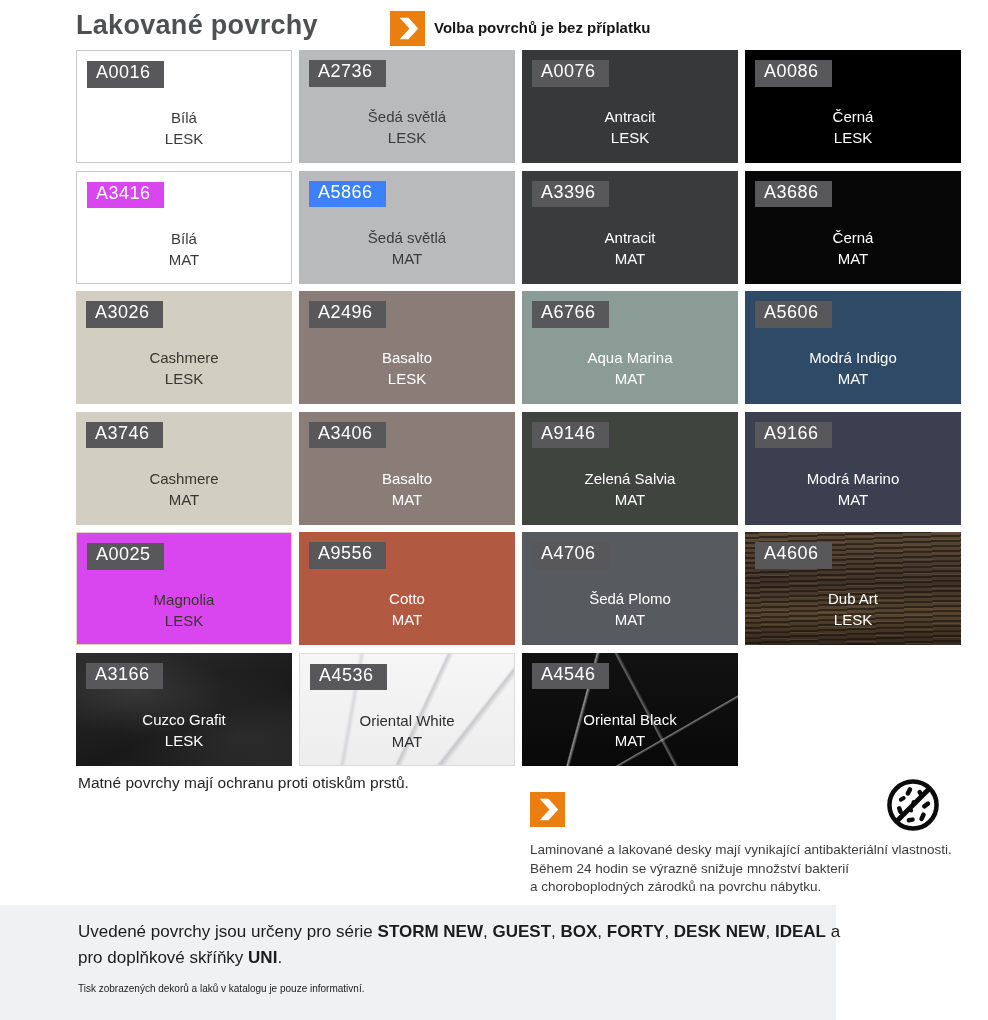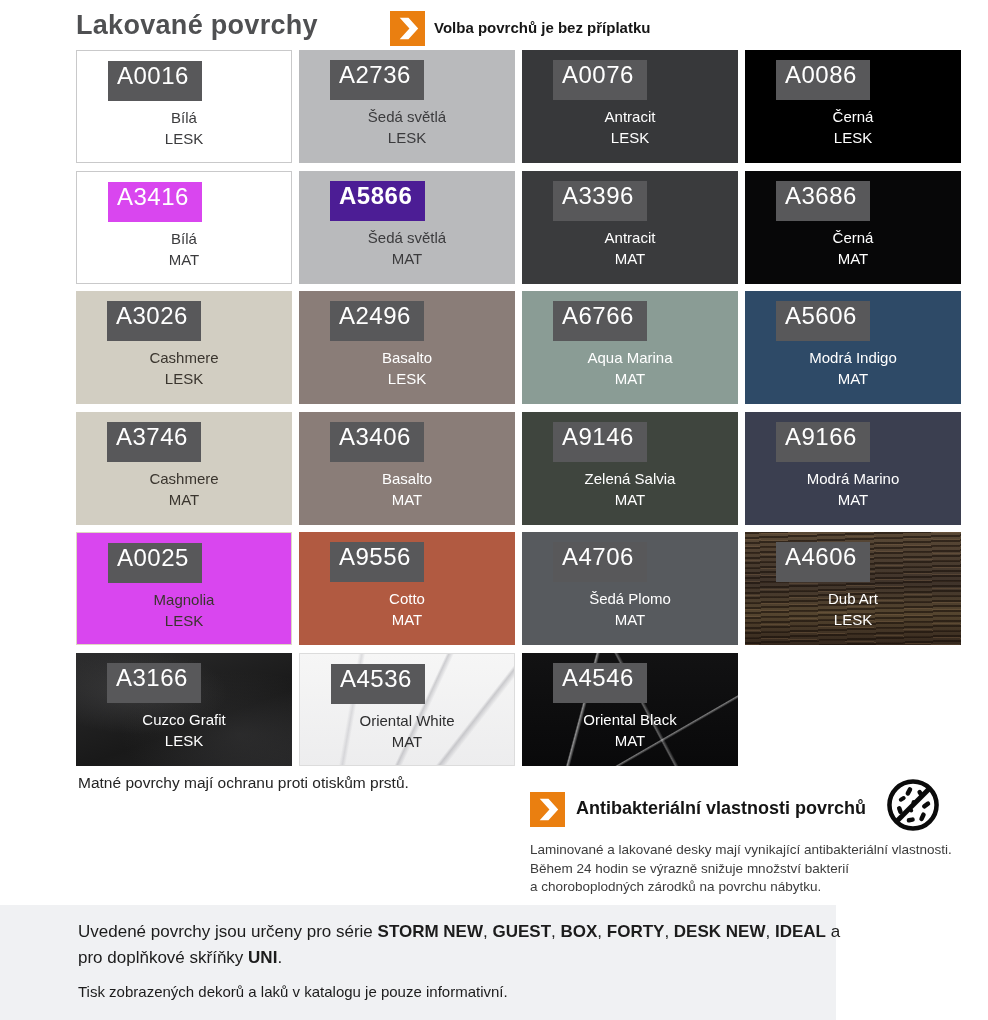--- a/index.html
+++ b/index.html
@@ -22,22 +22,22 @@
     font-size:15px; font-weight:600; color:#161616;
   }
   #swatch-grid {
     position:absolute; left:76px; top:50px;
     display:grid; grid-template-columns:repeat(4,216px);
     grid-auto-rows:113px; column-gap:7px; row-gap:7.5px;
   }
   .swatch { position:relative; overflow:hidden; }
   .code-badge {
     position:absolute; left:10px; top:10px;
-    color:#fff; font-size:24px; font-weight:400;
-    padding:2px 13px 12px 9px; letter-spacing:0.5px; line-height:1.1;margin-left:21px;
+    color:#fff; font-size:18px; font-weight:400;
+    padding:2px 13px 5px 9px; letter-spacing:0.5px; line-height:1.1;
   }
   .swatch-label {
     position:absolute; left:0; right:0; top:56px;
     text-align:center; font-size:15px; line-height:21px;
   }
   
   .tx-wood {
     background-image:
       repeating-linear-gradient(178deg, rgba(20,12,7,0.55) 0 2px, rgba(20,12,7,0) 2px 5px),
       repeating-linear-gradient(2deg, rgba(135,105,75,0.28) 0 1px, transparent 1px 7px),
@@ -81,21 +81,21 @@
   .footer-band {
     position:absolute; left:0; top:905px; width:836px; height:115px;
     background:#f0f1f3;
   }
   .footer-line1 {
     position:absolute; left:78px; top:14px; width:772px;
     font-size:17px; line-height:26px; color:#1c1c1c;
   }
   .footer-line2 {
     position:absolute; left:78px; top:78px;
-    font-size:15px; color:#1c1c1c;
+    font-size:10px; color:#1c1c1c;
   }
 </style>
 </head>
 <body>
 
 <div id="page">
 
   <h1 class="page-title">Lakované povrchy</h1>
 
   <div class="chip-icon" id="top-chip">
@@ -135,21 +135,21 @@
         </div>
       </div>
       <div class="swatch" style="background-color: rgb(255, 255, 255); border: 1px solid rgb(201, 201, 202);">
         <div class="code-badge" style="background: #d946ef;">A3416</div>
         <div class="swatch-label" style="color: rgb(59, 59, 61);">
           <div>Bílá</div>
           <div>MAT</div>
         </div>
       </div>
       <div class="swatch" style="background-color: rgb(185, 186, 188);">
-        <div class="code-badge" style="background: #4c1d95; font-weight: bold;">A5866</div>
+        <div class="code-badge" style="background: #3b82f6;">A5866</div>
         <div class="swatch-label" style="color: rgb(59, 59, 61);">
           <div>Šedá světlá</div>
           <div>MAT</div>
         </div>
       </div>
       <div class="swatch" style="background-color: rgb(58, 59, 61);">
         <div class="code-badge" style="background: rgb(88, 88, 90);">A3396</div>
         <div class="swatch-label" style="color: rgb(255, 255, 255);">
           <div>Antracit</div>
           <div>MAT</div>
@@ -269,21 +269,20 @@
       </div>
     </div>
 
   <div class="fingerprint-note">Matné povrchy mají ochranu proti otiskům prstů.</div>
 
   <div class="chip-icon" id="anti-chip">
     <svg width="35" height="35" viewBox="0 0 36 36">
       <path d="M10 7 L19 7 L29 18 L19 29 L10 29 L20 18 Z" fill="#ffffff"></path>
     </svg>
   </div>
-  <div class="anti-heading">Antibakteriální vlastnosti povrchů</div>
 
   <div class="bacteria-icon">
     <svg width="58" height="58" viewBox="0 0 64 64">
       <g stroke="#0b0b0b" fill="none">
         <circle cx="32" cy="32" r="26" stroke-width="5"></circle>
         <line x1="13" y1="51" x2="51" y2="13" stroke-width="5.5"></line>
       </g>
       <g fill="#0b0b0b">
         <rect x="25" y="12" width="5" height="10" rx="2.5" transform="rotate(28 27.5 17)"></rect>
         <rect x="38" y="15" width="5" height="9" rx="2.5" transform="rotate(-35 40.5 19.5)"></rect>

